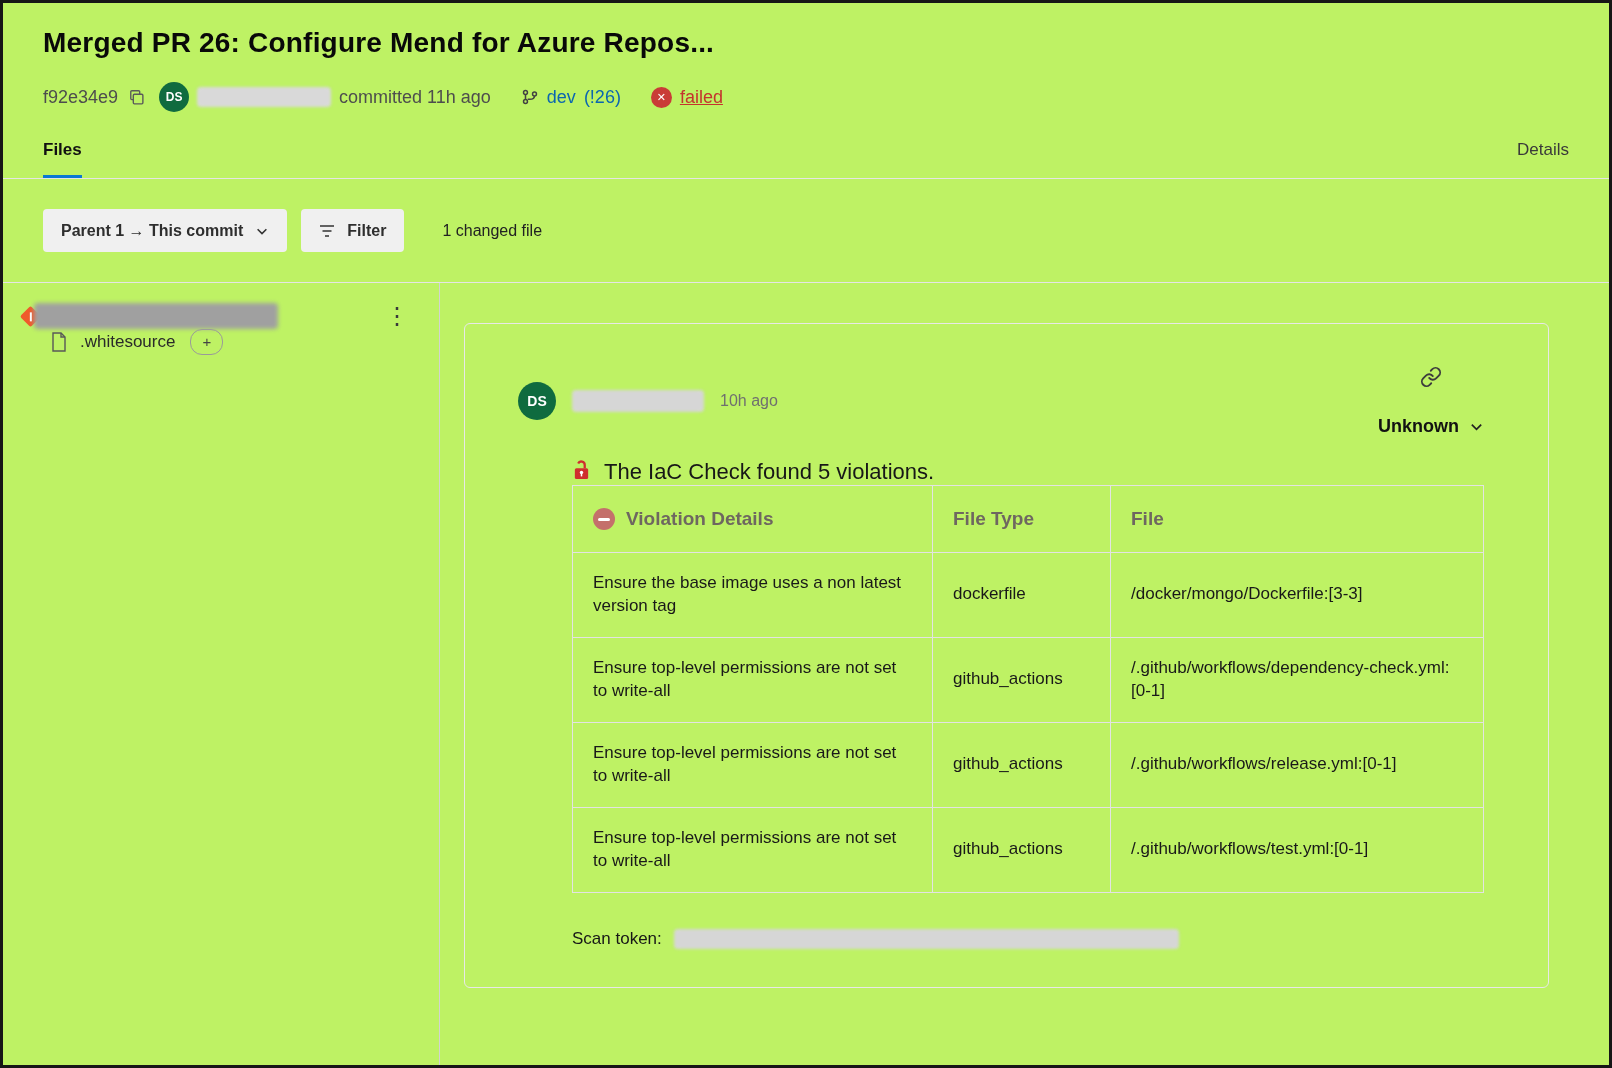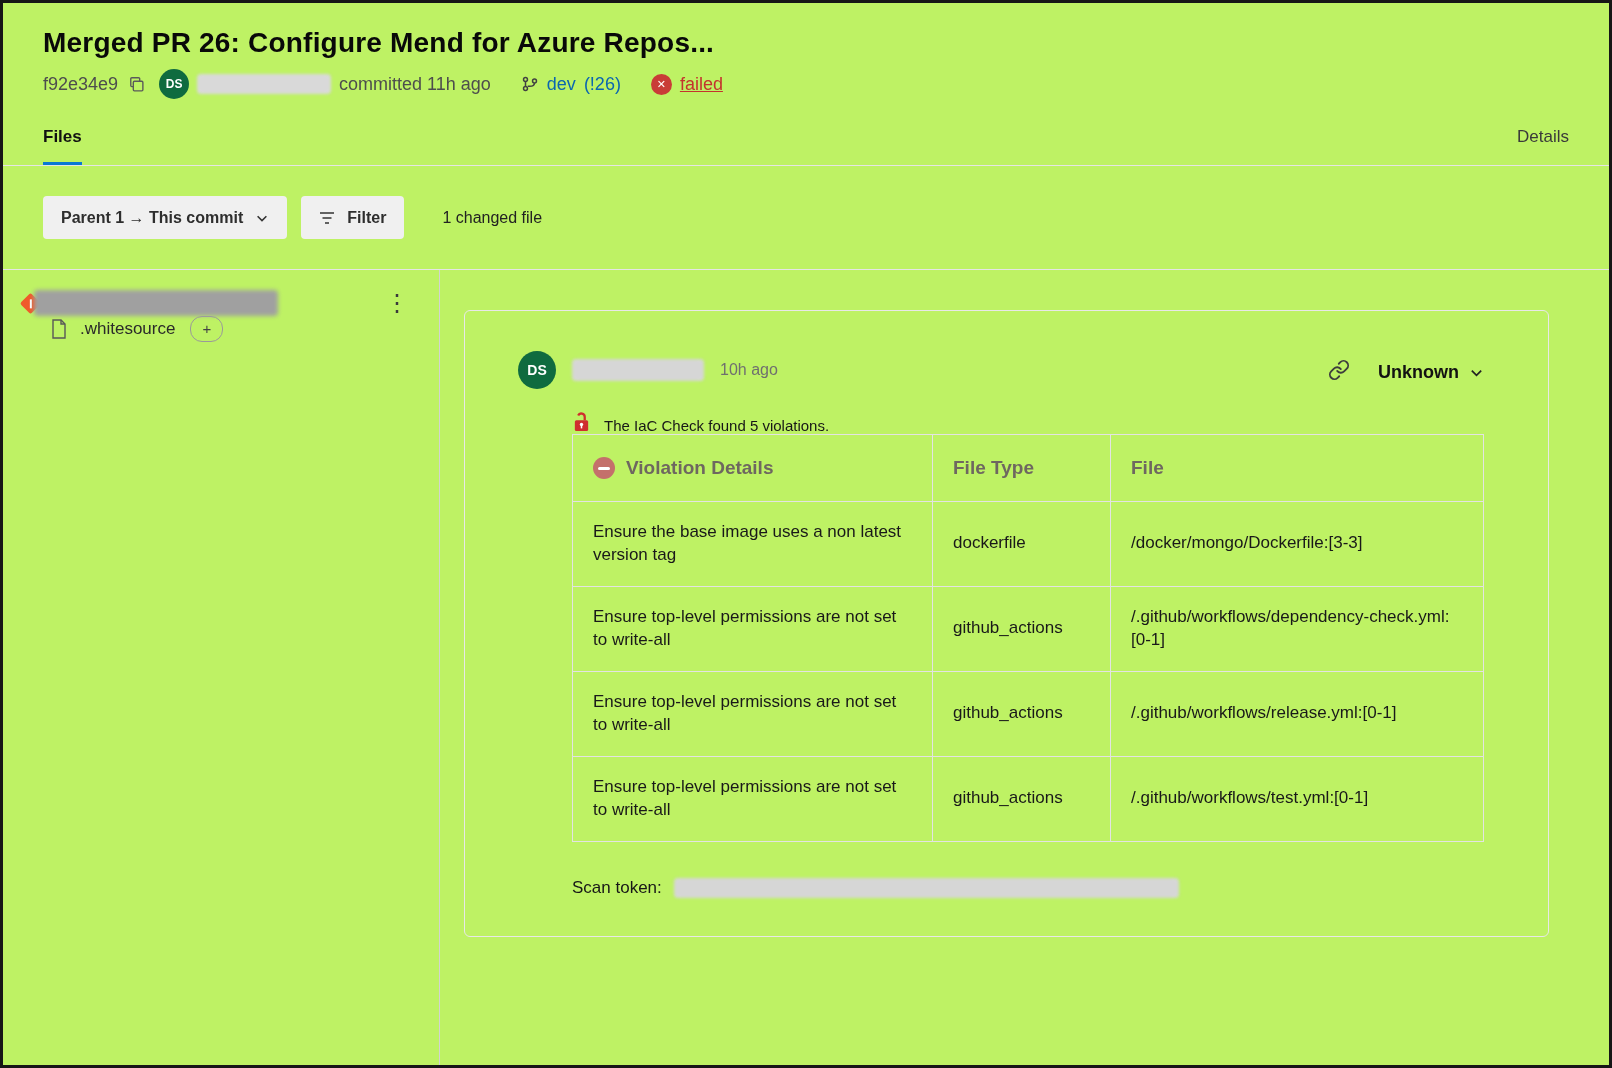--- a/index.html
+++ b/index.html
@@ -13,21 +13,21 @@
     width: 1612px; height: 1068px;
     border: 3px solid #161616;
     background: #bef264;
     display: flex; flex-direction: column;
     overflow: hidden;
   }
 
   
   .header { padding: 24px 40px 0 40px; border-bottom: 1px solid #e5e5e5; }
   .page-title { font-size: 28px; font-weight: 700; color: #090909; letter-spacing: .2px; }
-  .meta-row { display: flex; align-items: center; margin-top: 10px; font-size: 18px; color: #4d4d4d; height: 30px; }
+  .meta-row { display: flex; align-items: center; margin-top: 23px; font-size: 18px; color: #4d4d4d; height: 30px; }
   .hash { color: #4d4d4d; }
   .icon-btn { display: inline-flex; align-items: center; justify-content: center; background: none; border: none; cursor: pointer; padding: 2px; }
   .avatar { border-radius: 50%; background: #0f6b3f; color: #fff; display: inline-flex; align-items: center; justify-content: center; font-weight: 700; }
   .avatar.sm { width: 30px; height: 30px; font-size: 12px; }
   .avatar.md { width: 38px; height: 38px; font-size: 14px; }
   .redacted { background: #d9d9d9; border-radius: 4px; filter: blur(1.6px); display: inline-block; }
   .redacted.dark { background: #a0a0a0; filter: blur(2px); }
   .meta-row .gap8 { width: 8px; } .meta-row .gap12 { width: 12px; } .meta-row .gap30 { width: 30px; }
   a.link { color: #0a66b0; text-decoration: none; cursor: pointer; }
   .status-x { width: 21px; height: 21px; border-radius: 50%; background: #c93c37; color: #fff; font-size: 11px; font-weight: 700;
@@ -60,26 +60,26 @@
   .file-name { font-size: 17px; color: #2a2a2a; margin-left: 13px; }
   .plus-badge { margin-left: 15px; border: 1px solid #9a9a9a; border-radius: 12px; color: #444;
                 font-size: 15px; line-height: 1; padding: 4px 11px 5px; cursor: pointer; }
 
   .main { flex: 1; padding: 40px 60px 28px 24px; overflow: hidden; }
   .card { border: 1px solid #e8e8e8; border-radius: 6px; padding: 40px 64px 38px 53px; }
 
   .comment-header { display: flex; align-items: center; }
   .comment-header .redacted { width: 132px; height: 22px; margin-left: 16px; background: #d6d6d6; }
   .time { color: #6f6f6f; font-size: 16px; margin-left: 16px; }
-  .comment-right { margin-left: auto; display: flex; align-items: flex-end; gap: 26px; }
+  .comment-right { margin-left: auto; display: flex; align-items: center; gap: 26px; flex-direction: column; }
   .status-dropdown { display: inline-flex; align-items: center; gap: 10px; background: none; border: none; cursor: pointer;
                      font-family: inherit; font-size: 18px; font-weight: 700; color: #121212; }
 
   .comment-body { margin-left: 54px; }
-  .message-row { display: flex; align-items: flex-end; gap: 13px; margin-top: 22px; font-size: 15px; color: #171717; }
+  .message-row { display: flex; align-items: flex-start; gap: 13px; margin-top: 22px; font-size: 22px; color: #171717; }
 
   table.violations { border-collapse: collapse; width: 911px; table-layout: fixed; border-radius: 20px; }
   .violations th, .violations td { border: 1px solid #e3e3e3; text-align: left; vertical-align: middle; }
   .violations th { padding: 22px 20px; font-size: 19px; font-weight: 700; color: #6e6760; }
   .violations td { padding: 19px 20px; font-size: 17px; color: #191919; line-height: 1.35; }
   .th-flex { display: flex; align-items: center; gap: 11px; }
   .no-entry { width: 22px; height: 22px; border-radius: 50%; background: #c4706b; position: relative; flex-shrink: 0; }
   .no-entry::after { content: ""; position: absolute; left: 5px; top: 9.5px; width: 12px; height: 3.5px; background: #fff; border-radius: 2px; }
 
   .scan-row { display: flex; align-items: center; margin-top: 36px; font-size: 17px; color: #171717; }

